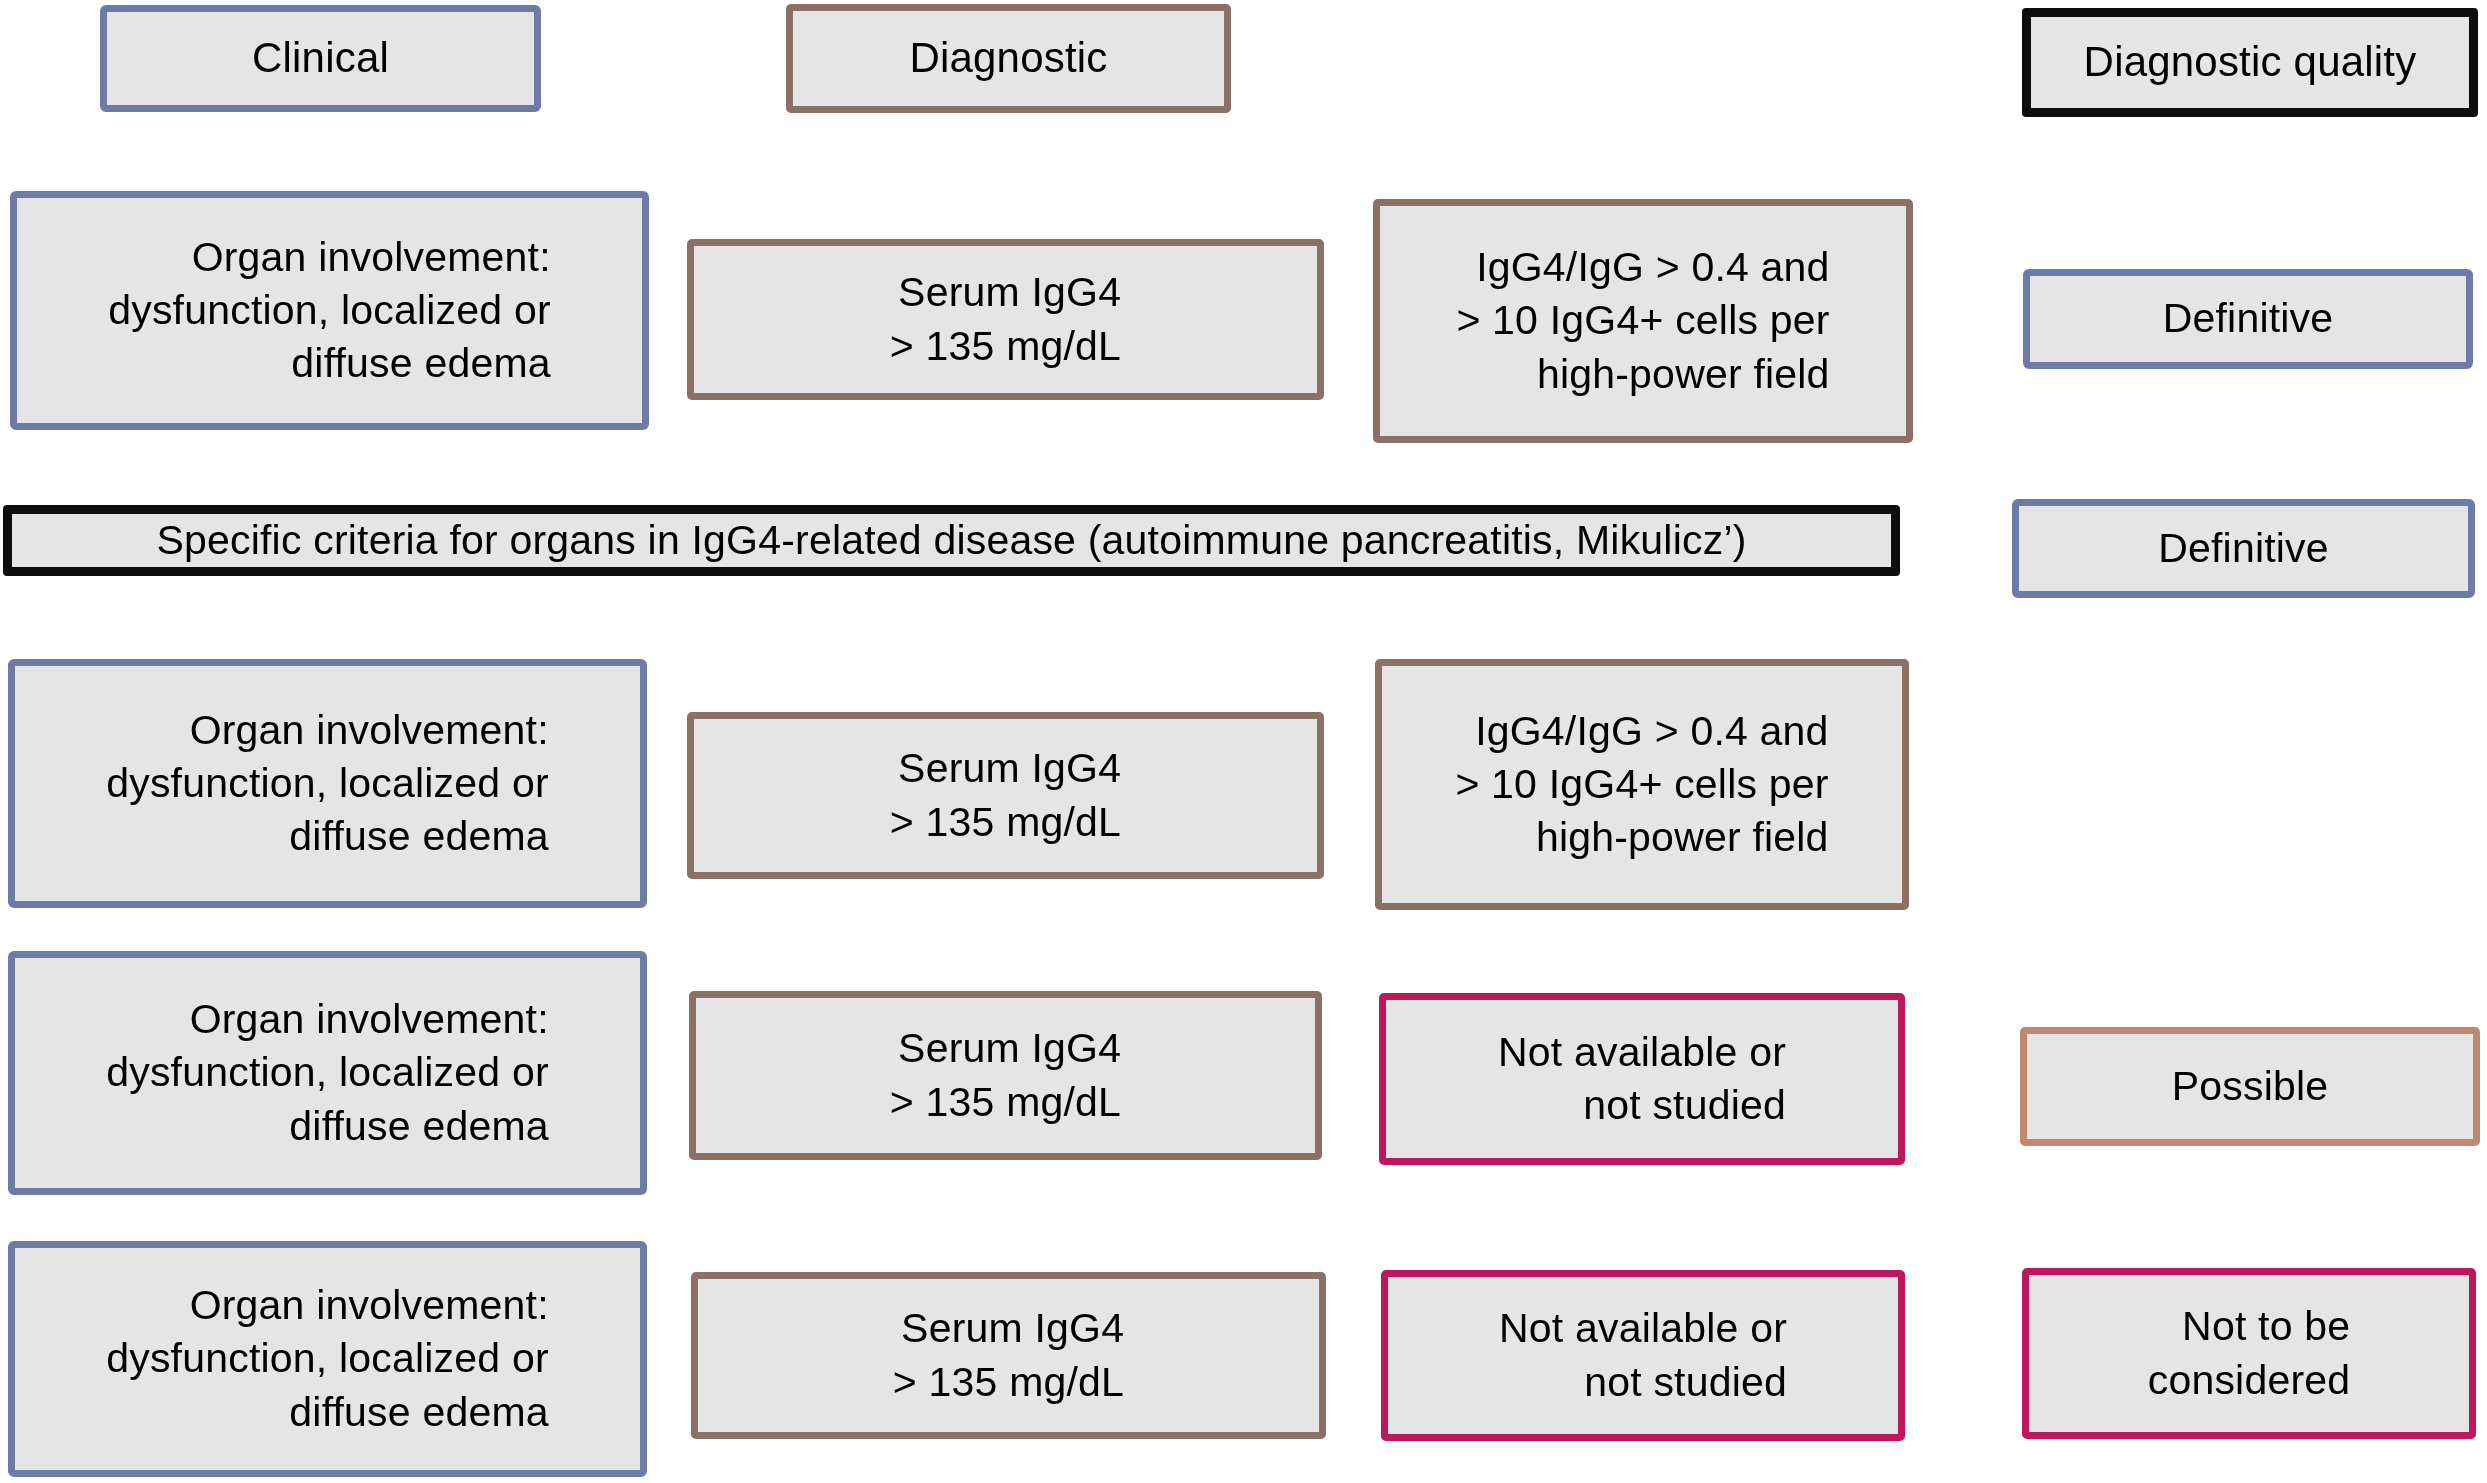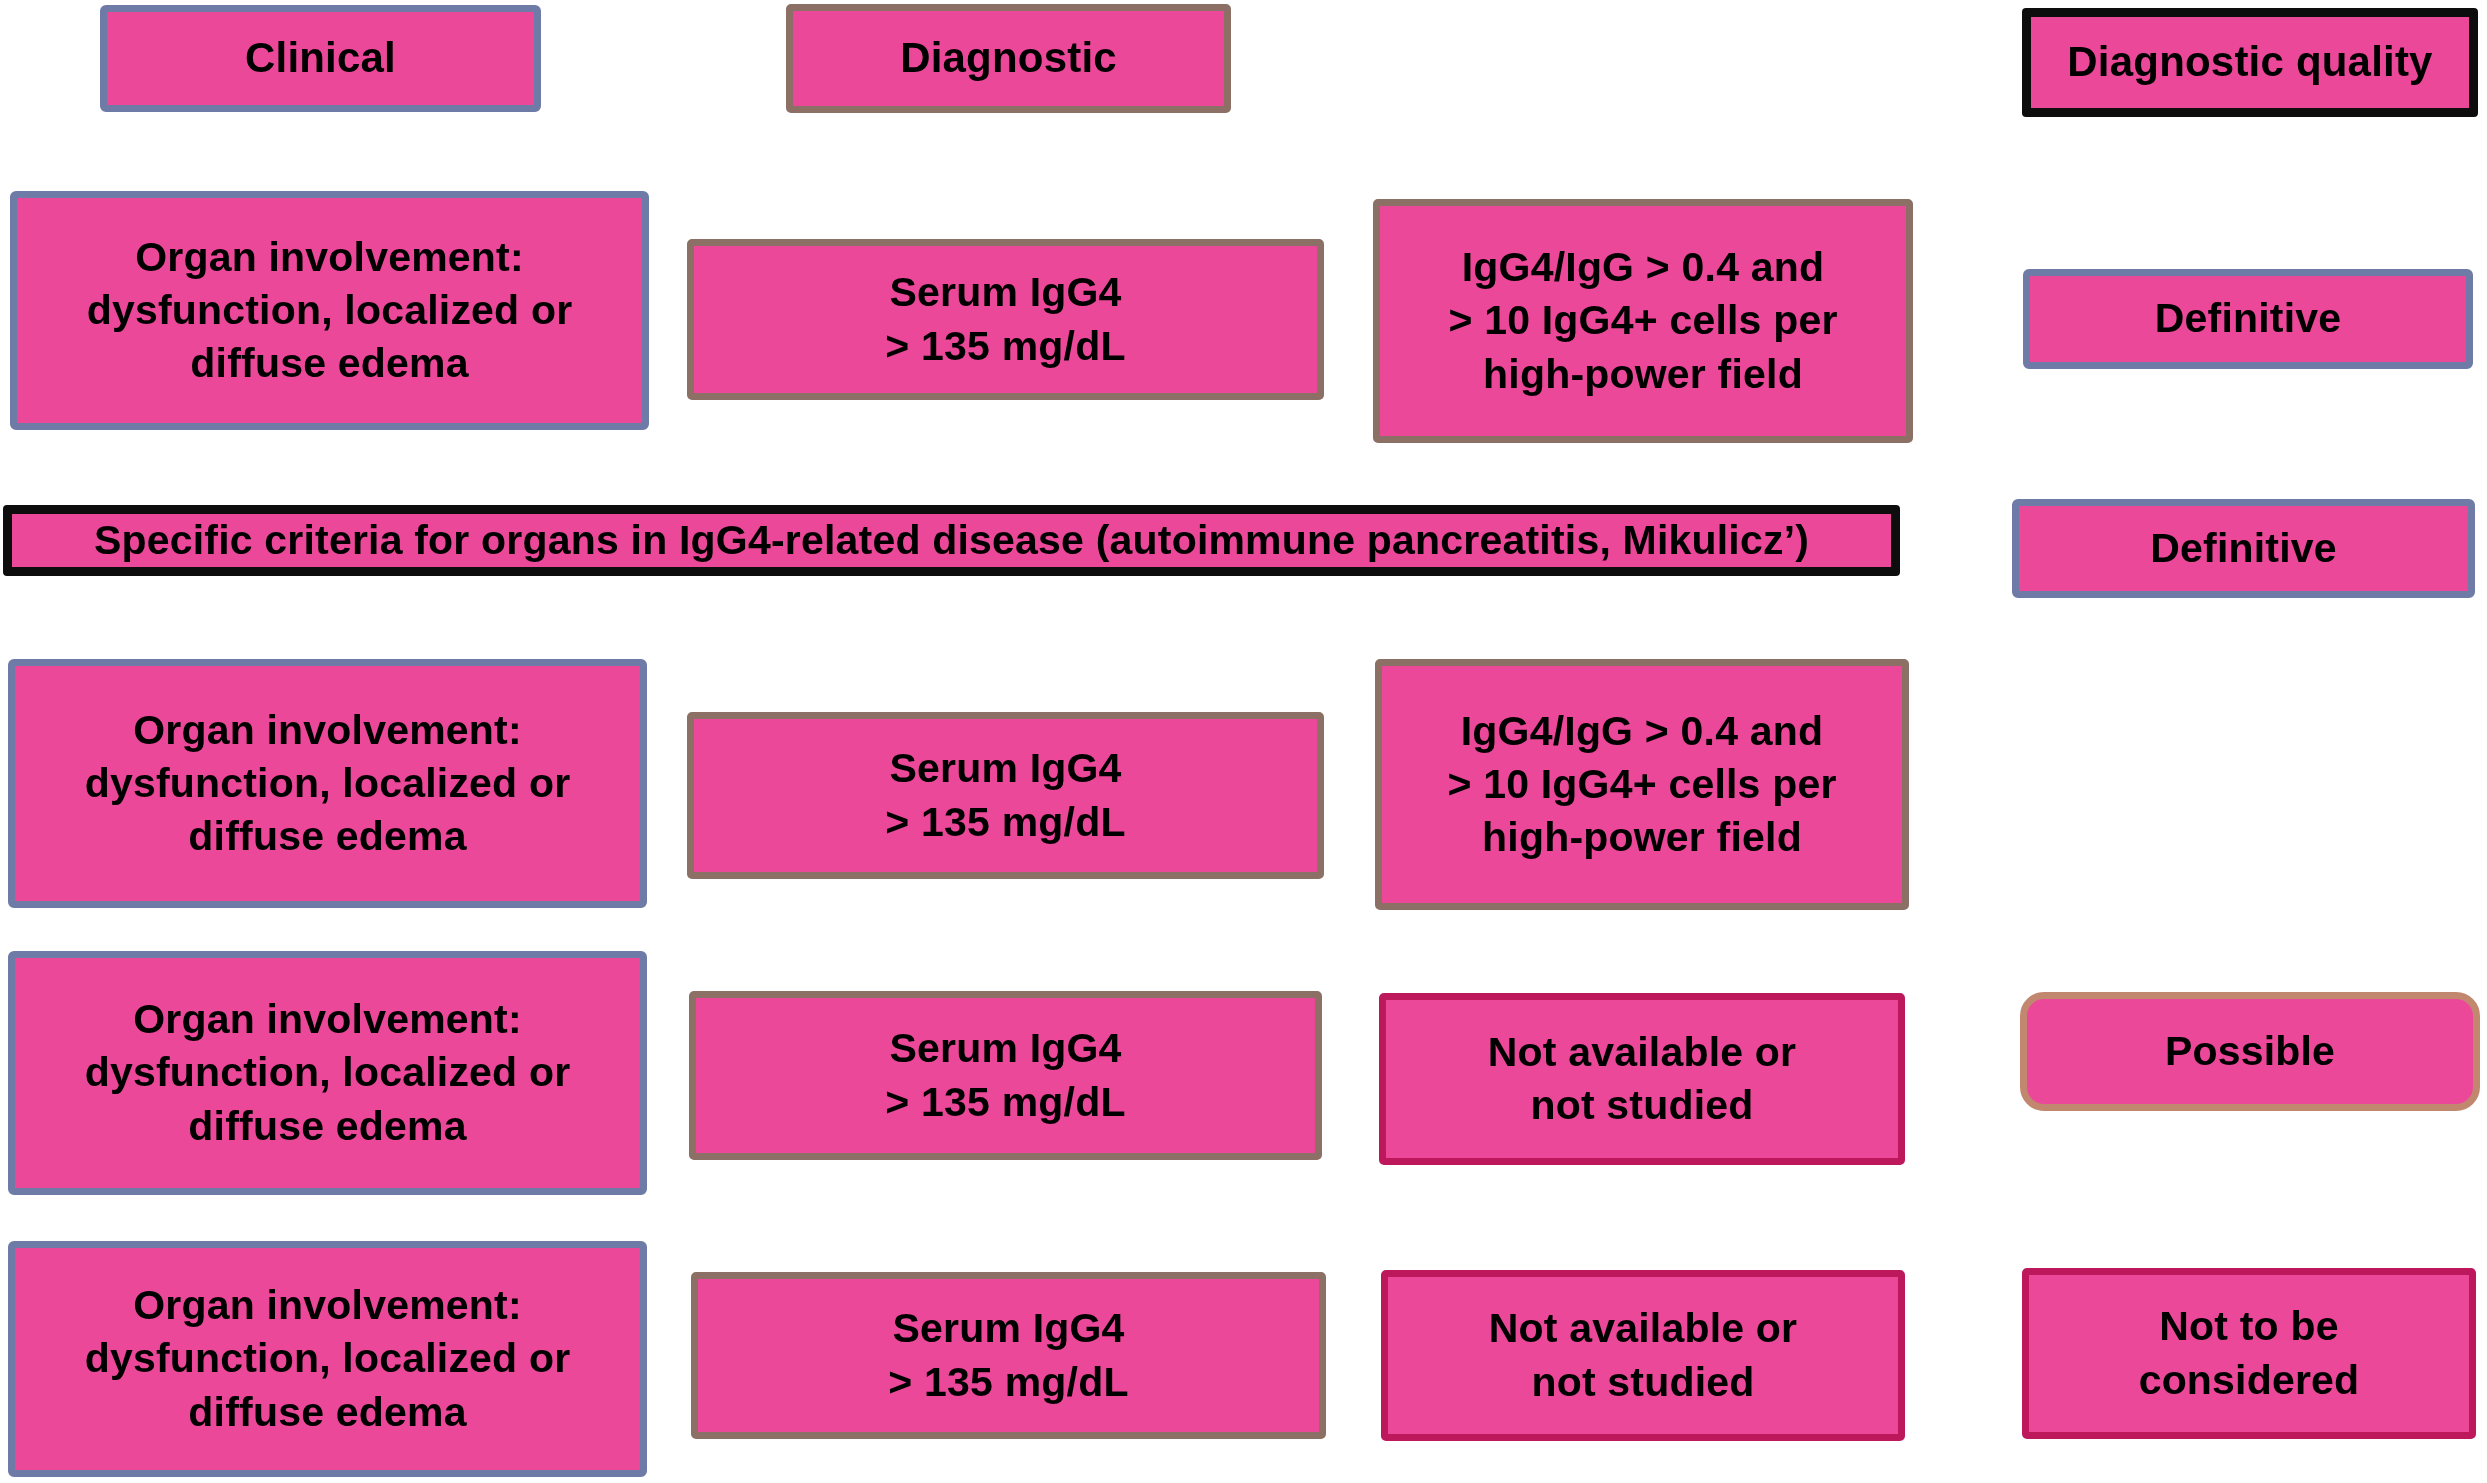--- a/index.html
+++ b/index.html
@@ -11,30 +11,29 @@
     position: relative;
     width: 2488px;
     height: 1484px;
     background: #ffffff;
     font-family: "Liberation Sans", sans-serif;
     color: #000000;
   }
   .box {
     position: absolute;
     box-sizing: border-box;
-    background: #ec4899;
+    background: #e5e5e5;
     display: flex;
     align-items: center;
     justify-content: center;
-    text-align: center;
+    text-align: right;
     white-space: pre-line;
     font-size: 41px;
     line-height: 1.3;
     letter-spacing: 0.2px;
-    font-weight: bold;
   }
   .hdr { font-size: 42px; }
   .b-blue       { border: 7px solid #6e7ba7; border-radius: 6px; }
   .b-brown      { border: 7px solid #8c7065; border-radius: 5px; }
   .b-brownlight { border: 7px solid #be185d; border-radius: 5px; }
   .b-salmon     { border: 7px solid #c2886f; border-radius: 5px; }
   .b-black      { border: 9px solid #0d0d0d; border-radius: 4px; }
 
   
   #h-clinical   { left: 100px;  top: 5px;  width: 441px; height: 107px; }
@@ -55,21 +54,21 @@
   
   #r3-clinical  { left: 8px;    top: 659px; width: 639px; height: 249px; }
   #r3-sero      { left: 687px;  top: 712px; width: 637px; height: 167px; }
   #r3-histo     { left: 1375px; top: 659px; width: 534px; height: 251px; }
   #r3-quality   { left: 2021px; top: 746px; width: 457px; height: 104px; }
 
   
   #r4-clinical  { left: 8px;    top: 951px;  width: 639px; height: 244px; }
   #r4-sero      { left: 689px;  top: 991px;  width: 633px; height: 169px; }
   #r4-histo     { left: 1379px; top: 993px;  width: 526px; height: 172px; }
-  #r4-quality   { left: 2020px; top: 992px; width: 460px; height: 119px; border-radius: 24px; }
+  #r4-quality   { left: 2020px; top: 1027px; width: 460px; height: 119px; }
 
   
   #r5-clinical  { left: 8px;    top: 1241px; width: 639px; height: 236px; }
   #r5-sero      { left: 691px;  top: 1272px; width: 635px; height: 167px; }
   #r5-histo     { left: 1381px; top: 1270px; width: 524px; height: 171px; }
   #r5-quality   { left: 2022px; top: 1268px; width: 454px; height: 171px; }
 </style>
 </head>
 <body>
 

